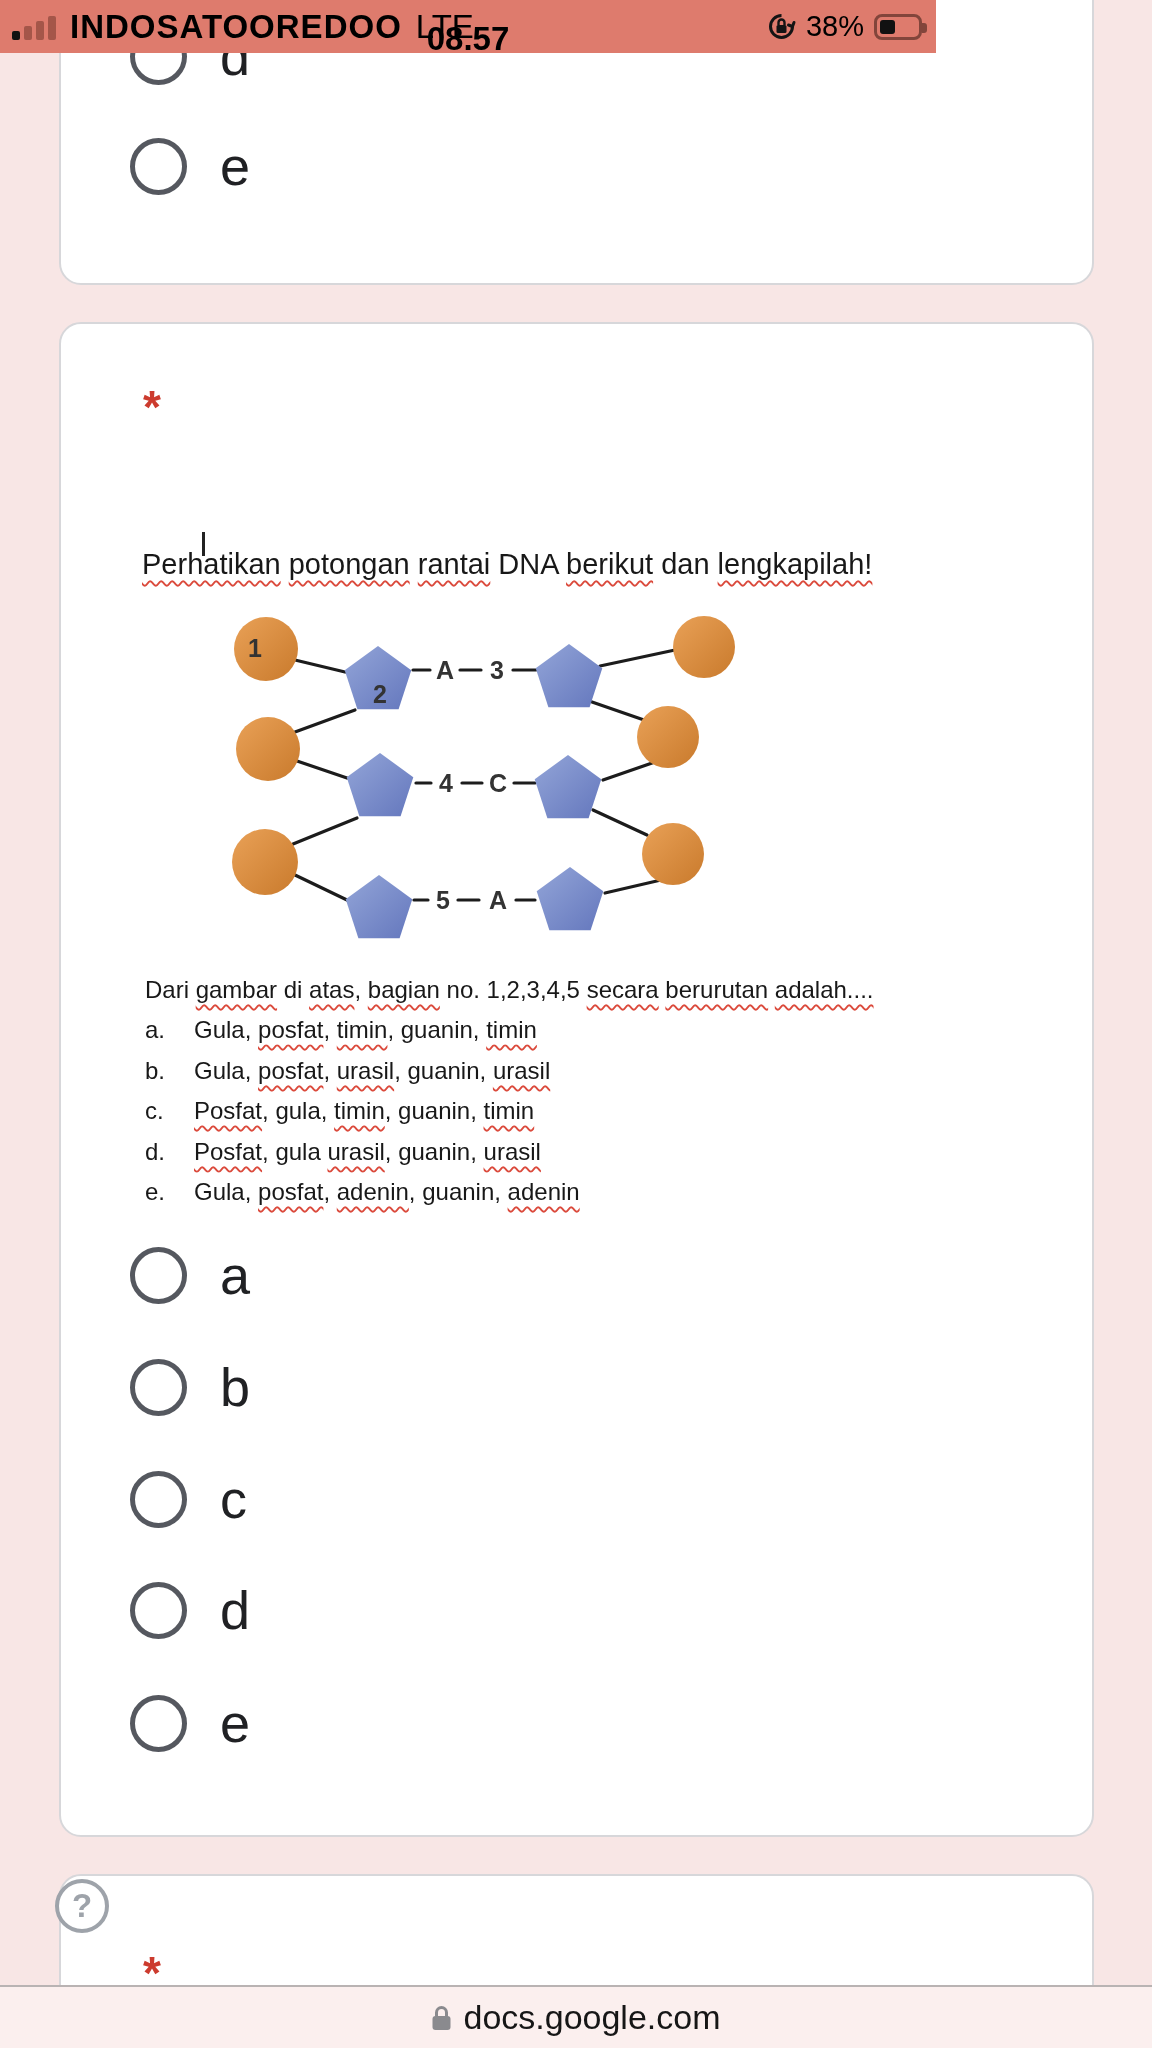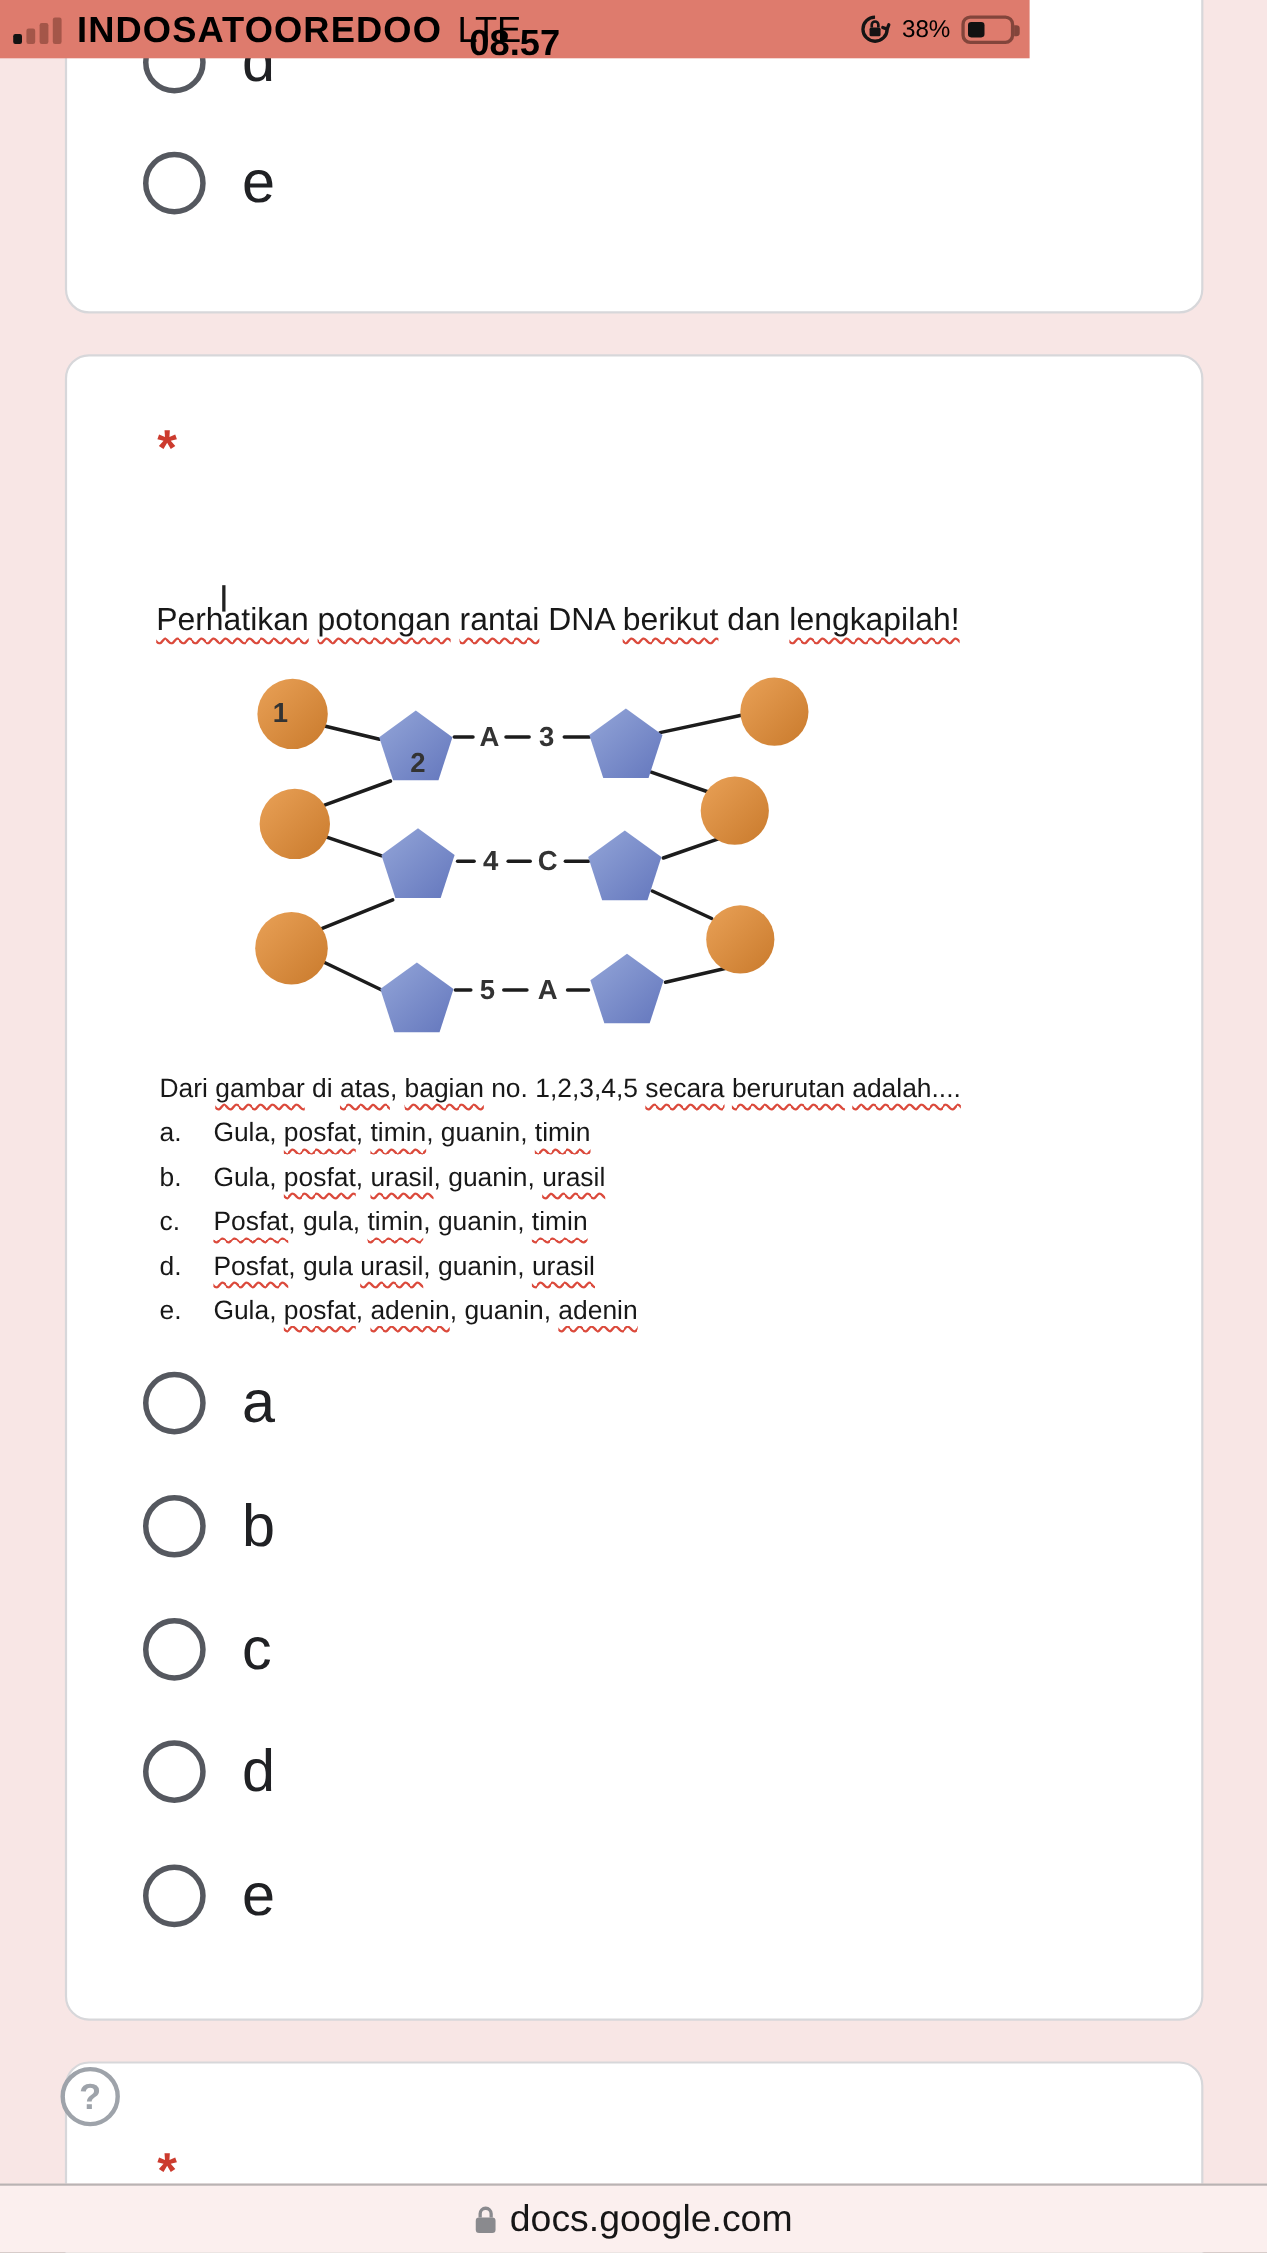--- a/index.html
+++ b/index.html
@@ -13,21 +13,21 @@
   
   .status-bar{
     position:absolute;left:0;top:0;width:936px;height:53px;
     background:#DE7B6D;z-index:50;color:#000000;
   }
   .sb-left{position:absolute;left:12px;top:0;height:53px;display:flex;align-items:center;gap:14px;}
   .sb-carrier{font-size:33px;font-weight:600;letter-spacing:1px;}
   .sb-network{font-size:33px;font-weight:400;}
   .sb-time{position:absolute;left:0;right:0;top:0;height:53px;display:flex;align-items:center;justify-content:center;font-size:33px;font-weight:700;margin-top:12px;}
   .sb-right{position:absolute;right:14px;top:0;height:53px;display:flex;align-items:center;gap:10px;}
-  .sb-batt-pct{font-size:22px;font-weight:400;text-align:right;}
+  .sb-batt-pct{font-size:29px;font-weight:400;text-align:right;}
   .sig-bars{display:flex;align-items:flex-end;gap:4px;height:26px;}
   .sig-bars i{display:block;width:8px;border-radius:2px;background:rgba(70,25,15,.38);}
   .sig-bars i.on{background:#121212;}
   .sig-b1{height:9px;}.sig-b2{height:14px;}.sig-b3{height:19px;}.sig-b4{height:24px;}
   .battery{position:relative;width:48px;height:26px;border:3px solid rgba(55,25,18,.55);border-radius:8px;}
   .battery .fill{position:absolute;left:3px;top:3px;width:15px;height:14px;background:#111;border-radius:3px;}
   .battery .nub{position:absolute;right:-8px;top:6px;width:5px;height:10px;background:rgba(55,25,18,.55);border-radius:0 3px 3px 0;}
   
   .card{
     position:absolute;left:59px;width:1035px;background:#fff;

